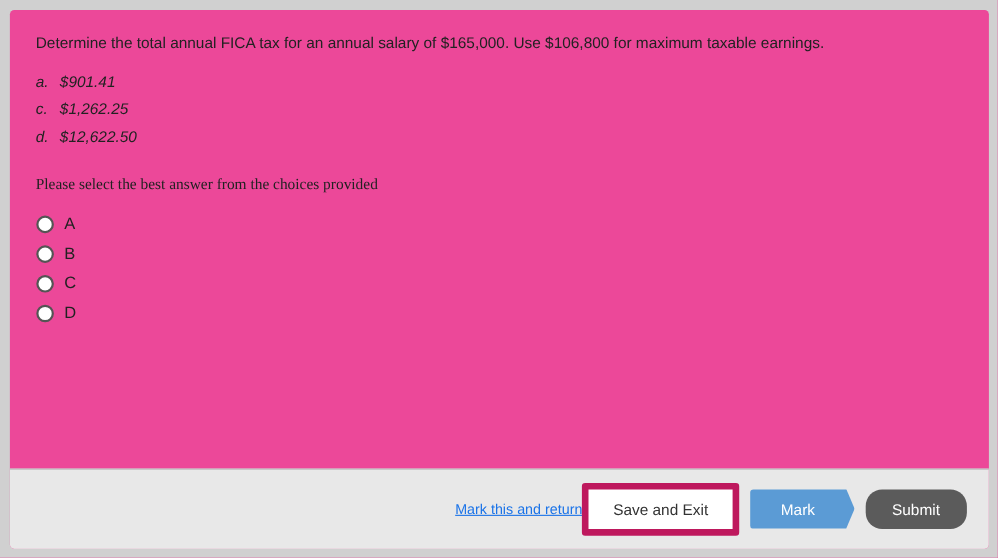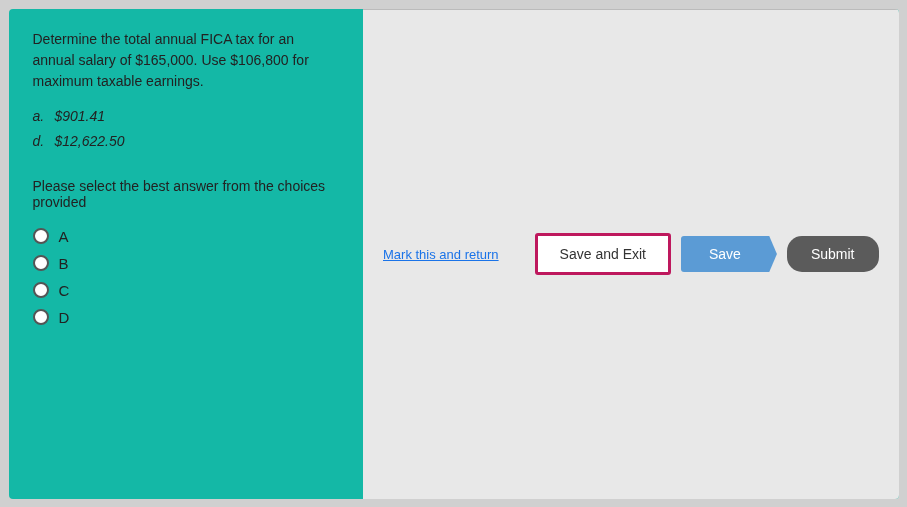--- a/index.html
+++ b/index.html
@@ -14,24 +14,24 @@
       font-family: Arial, sans-serif;
       background: #d0d0d0;
       display: flex;
       align-items: center;
       justify-content: center;
     }
 
     .main-container {
       width: 890px;
       height: 490px;
-      background: #14b8a6;
+      background: #ec4899;
       border-radius: 4px;
       display: flex;
-      flex-direction: row;
+      flex-direction: column;
       position: relative;
       overflow: hidden;
     }
 
     .content-area {
       flex: 1;
       padding: 20px 24px 16px 24px;
       overflow-y: auto;
     }
 
@@ -57,20 +57,21 @@
 
     .choices-list li span.letter {
       display: inline-block;
       width: 18px;
     }
 
     .select-instruction {
       font-size: 14px;
       color: #222;
       margin-bottom: 18px;
+      font-family: Liberation Serif, serif;
     }
 
     .radio-group {
       display: flex;
       flex-direction: column;
       gap: 10px;
     }
 
     .radio-item {
       display: flex;
@@ -95,46 +96,45 @@
       font-size: 15px;
       color: #222;
       font-weight: 500;
     }
 
     .footer {
       border-top: 1px solid #bbb;
       padding: 12px 20px;
       display: flex;
       align-items: center;
-      justify-content: center;
+      justify-content: flex-end;
       background: #e8e8e8;
     }
 
     .mark-link {
       font-size: 13px;
       color: #1a73e8;
       text-decoration: underline;
       cursor: pointer;
     }
 
     .footer-buttons {
       display: flex;
       gap: 10px;
       align-items: center;
     }
 
     .btn-save-exit {
       padding: 10px 22px;
       background: white;
-      border: 3px solid #be185d;
+      border: 6px solid #be185d;
       border-radius: 3px;
       font-size: 14px;
       color: #333;
       cursor: pointer;
-      margin-left: 36px;
     }
 
     .btn-next {
       padding: 10px 28px;
       background: #5b9bd5;
       border: none;
       border-radius: 3px;
       font-size: 14px;
       color: white;
       cursor: pointer;
@@ -155,20 +155,21 @@
   </style>
 </head>
 <body>
 
 <div class="main-container">
   <div class="content-area">
     <p class="question-text">Determine the total annual FICA tax for an annual salary of $165,000. Use $106,800 for maximum taxable earnings.</p>
 
     <ul class="choices-list">
     <li><span class="letter">a.</span> $901.41</li>
+        <li><span class="letter">c.</span> $1,262.25</li>
         <li><span class="letter">d.</span> $12,622.50</li>
       </ul>
 
     <p class="select-instruction">Please select the best answer from the choices provided</p>
 
     <div class="radio-group">
       <div class="radio-item">
         <div class="radio-circle"></div>
         <span class="radio-label">A</span>
       </div>
@@ -184,17 +185,17 @@
         <div class="radio-circle"></div>
         <span class="radio-label">D</span>
       </div>
     </div>
   </div>
 
   <div class="footer">
     <span class="mark-link">Mark this and return</span>
     <div class="footer-buttons">
       <button class="btn-save-exit">Save and Exit</button>
-      <button class="btn-next">Save</button>
+      <button class="btn-next">Mark</button>
       <button class="btn-submit">Submit</button>
     </div>
   </div>
 </div>
 
 </body></html>

